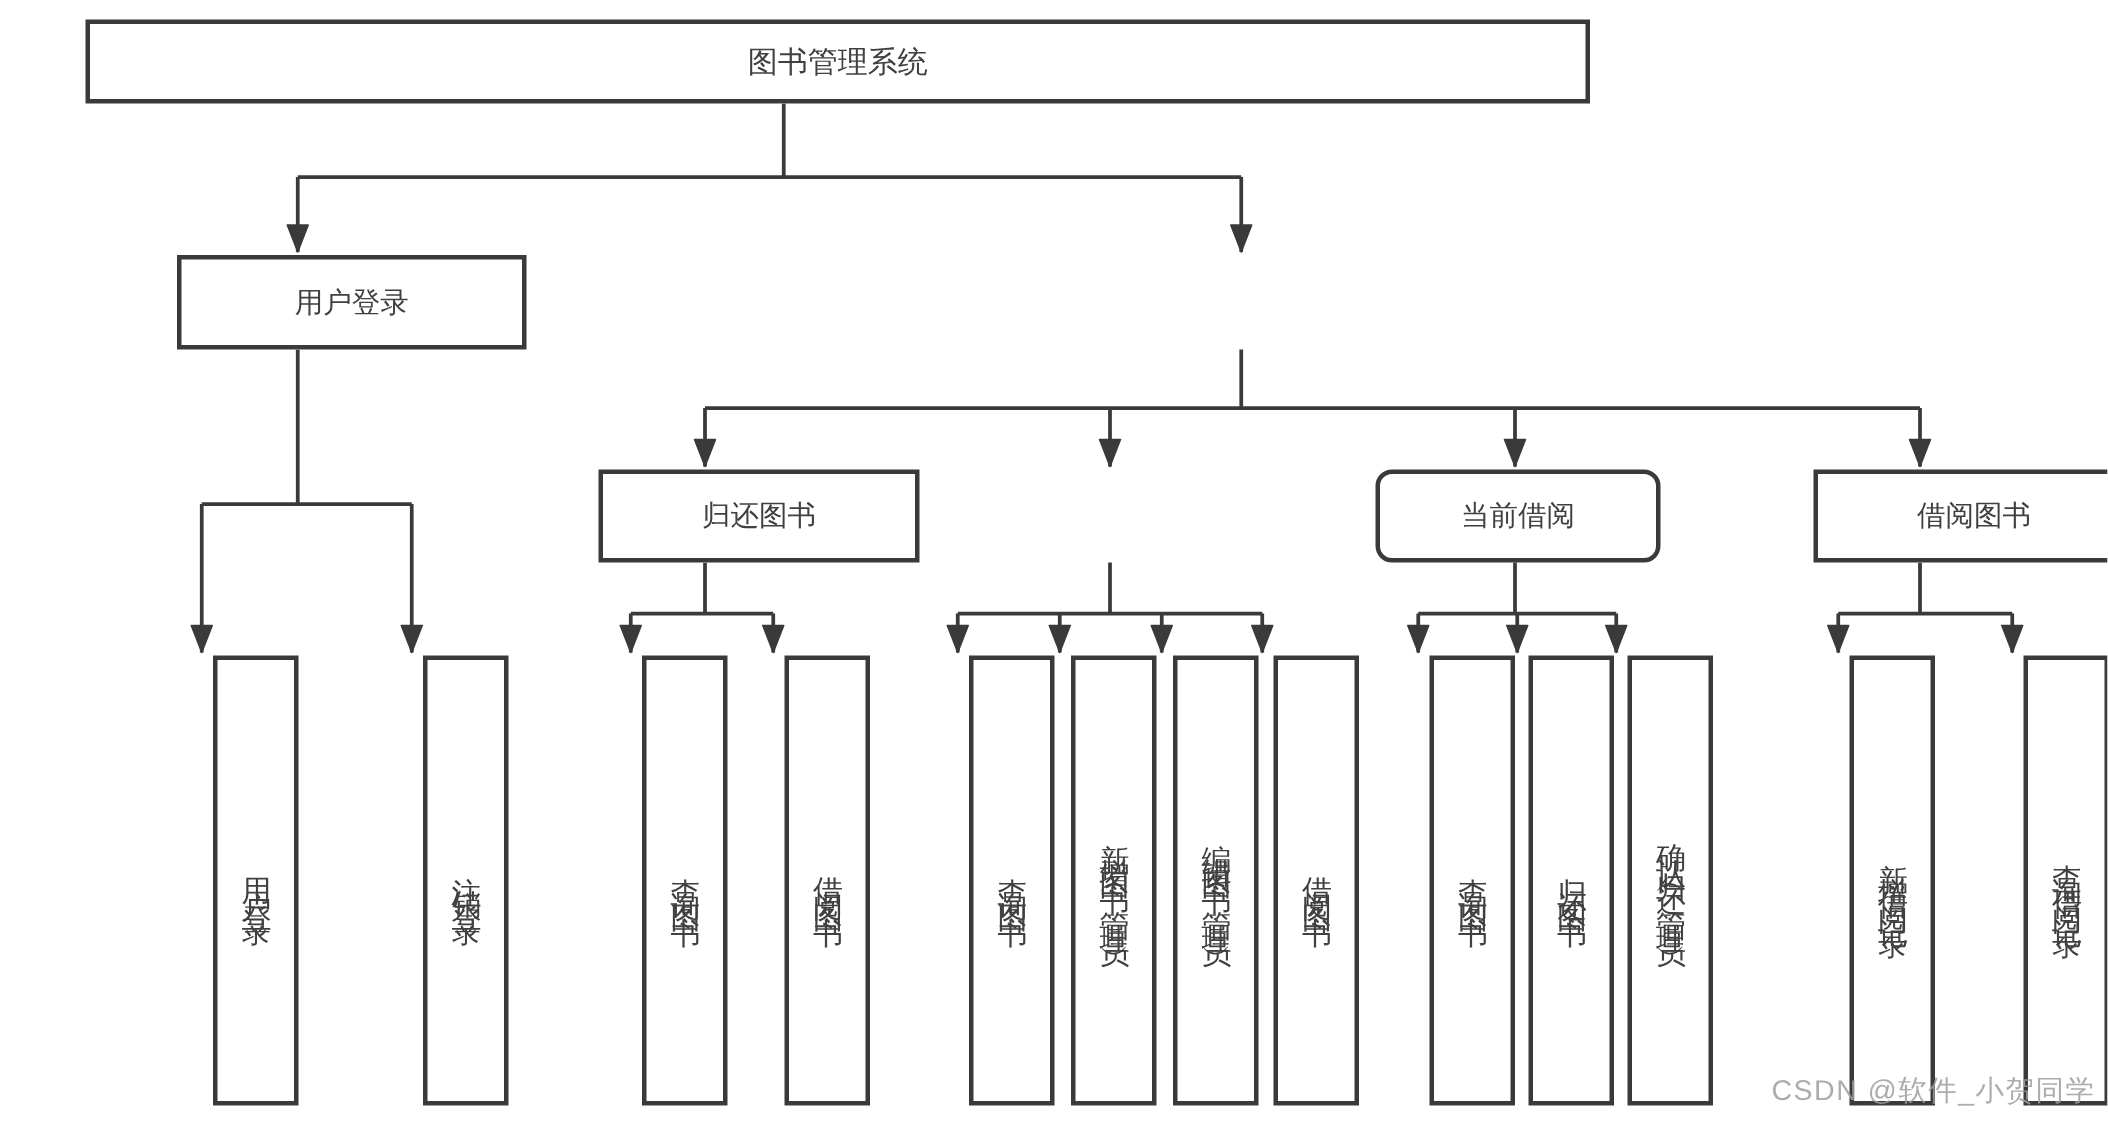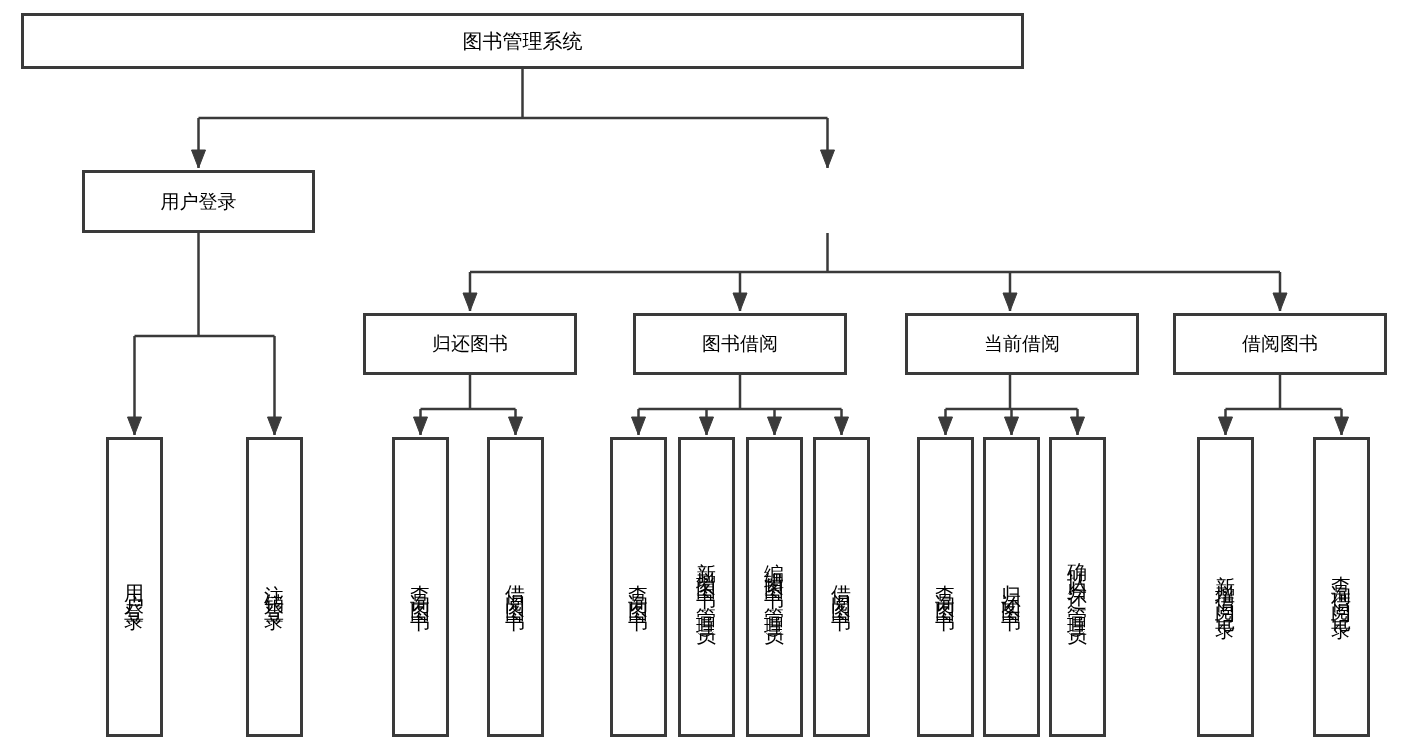--- a/index.html
+++ b/index.html
@@ -8,35 +8,35 @@
     width:1405px;height:747px;
     background:#ffffff;
     font-family:"Liberation Sans","DejaVu Sans",sans-serif;
     overflow:hidden;
   }
   .wires{position:absolute;left:0;top:0;z-index:1;}
   .box{
     position:absolute;box-sizing:border-box;z-index:2;
     background:#ffffff;border:3px solid #3a3a3a;
     display:flex;align-items:center;justify-content:center;
-    color:#000000;font-size:19px;white-space:nowrap;
+    color:#404040;font-size:19px;white-space:nowrap;margin-left:36px;
   }
   .vbox{
     writing-mode:vertical-rl;text-orientation:mixed;
     letter-spacing:9px;line-height:1;font-size:20px;
   }
   
   .n-root{left:21px;top:13px;width:1003px;height:56px;font-size:20px;}
   
   .n-l2a{left:82px;top:170px;width:233px;height:63px;}
   .n-l2b{left:712px;top:170px;width:231px;height:63px;}
   
   .n-l3a{left:363px;top:313px;width:214px;height:62px;}
   .n-l3b{left:633px;top:313px;width:214px;height:62px;}
-  .n-l3c{left:905px;top:313px;width:234px;height:62px;}
+  .n-l3c{left:881px;top:313px;width:190px;height:62px;border-radius:11px;}
   .n-l3d{left:1173px;top:313px;width:214px;height:62px;}
   
   .leaf{top:437px;width:57px;height:300px;}
   .lf-g1a{left:106px;} .lf-g1b{left:246px;}
   .lf-g2a{left:392px;} .lf-g2b{left:487px;}
   .lf-g3a{left:610px;} .lf-g3b{left:678px;} .lf-g3c{left:746px;} .lf-g3d{left:813px;}
   .lf-g4a{left:917px;} .lf-g4b{left:983px;} .lf-g4c{left:1049px;}
   .lf-g5a{left:1197px;} .lf-g5b{left:1313px;}
   .watermark{
     position:absolute;right:8px;bottom:7px;z-index:5;
@@ -96,21 +96,20 @@
       <path d="M1225.5,409 V435" marker-end="url(#arrow)"></path>
       <path d="M1341.5,409 V435" marker-end="url(#arrow)"></path>
     </g>
   </svg>
 
   <div class="box n-root">图书管理系统</div>
 
   <div class="box n-l2a">用户登录</div>
 
   <div class="box n-l3a">归还图书</div>
-  <div class="box n-l3b">图书借阅</div>
   <div class="box n-l3c">当前借阅</div>
   <div class="box n-l3d">借阅图书</div>
 
   <div class="box vbox leaf lf-g1a">用户登录</div>
   <div class="box vbox leaf lf-g1b">注销登录</div>
 
   <div class="box vbox leaf lf-g2a">查询图书</div>
   <div class="box vbox leaf lf-g2b">借阅图书</div>
 
   <div class="box vbox leaf lf-g3a">查询图书</div>
@@ -118,13 +117,14 @@
   <div class="box vbox leaf lf-g3c">编辑图书（管理员）</div>
   <div class="box vbox leaf lf-g3d">借阅图书</div>
 
   <div class="box vbox leaf lf-g4a">查询图书</div>
   <div class="box vbox leaf lf-g4b">归还图书</div>
   <div class="box vbox leaf lf-g4c">确认归还（管理员）</div>
 
   <div class="box vbox leaf lf-g5a">新增借阅记录</div>
   <div class="box vbox leaf lf-g5b">查询借阅记录</div>
 
+  <div class="watermark">CSDN @软件_小贺同学</div>
 </div>
 
 </body></html>

